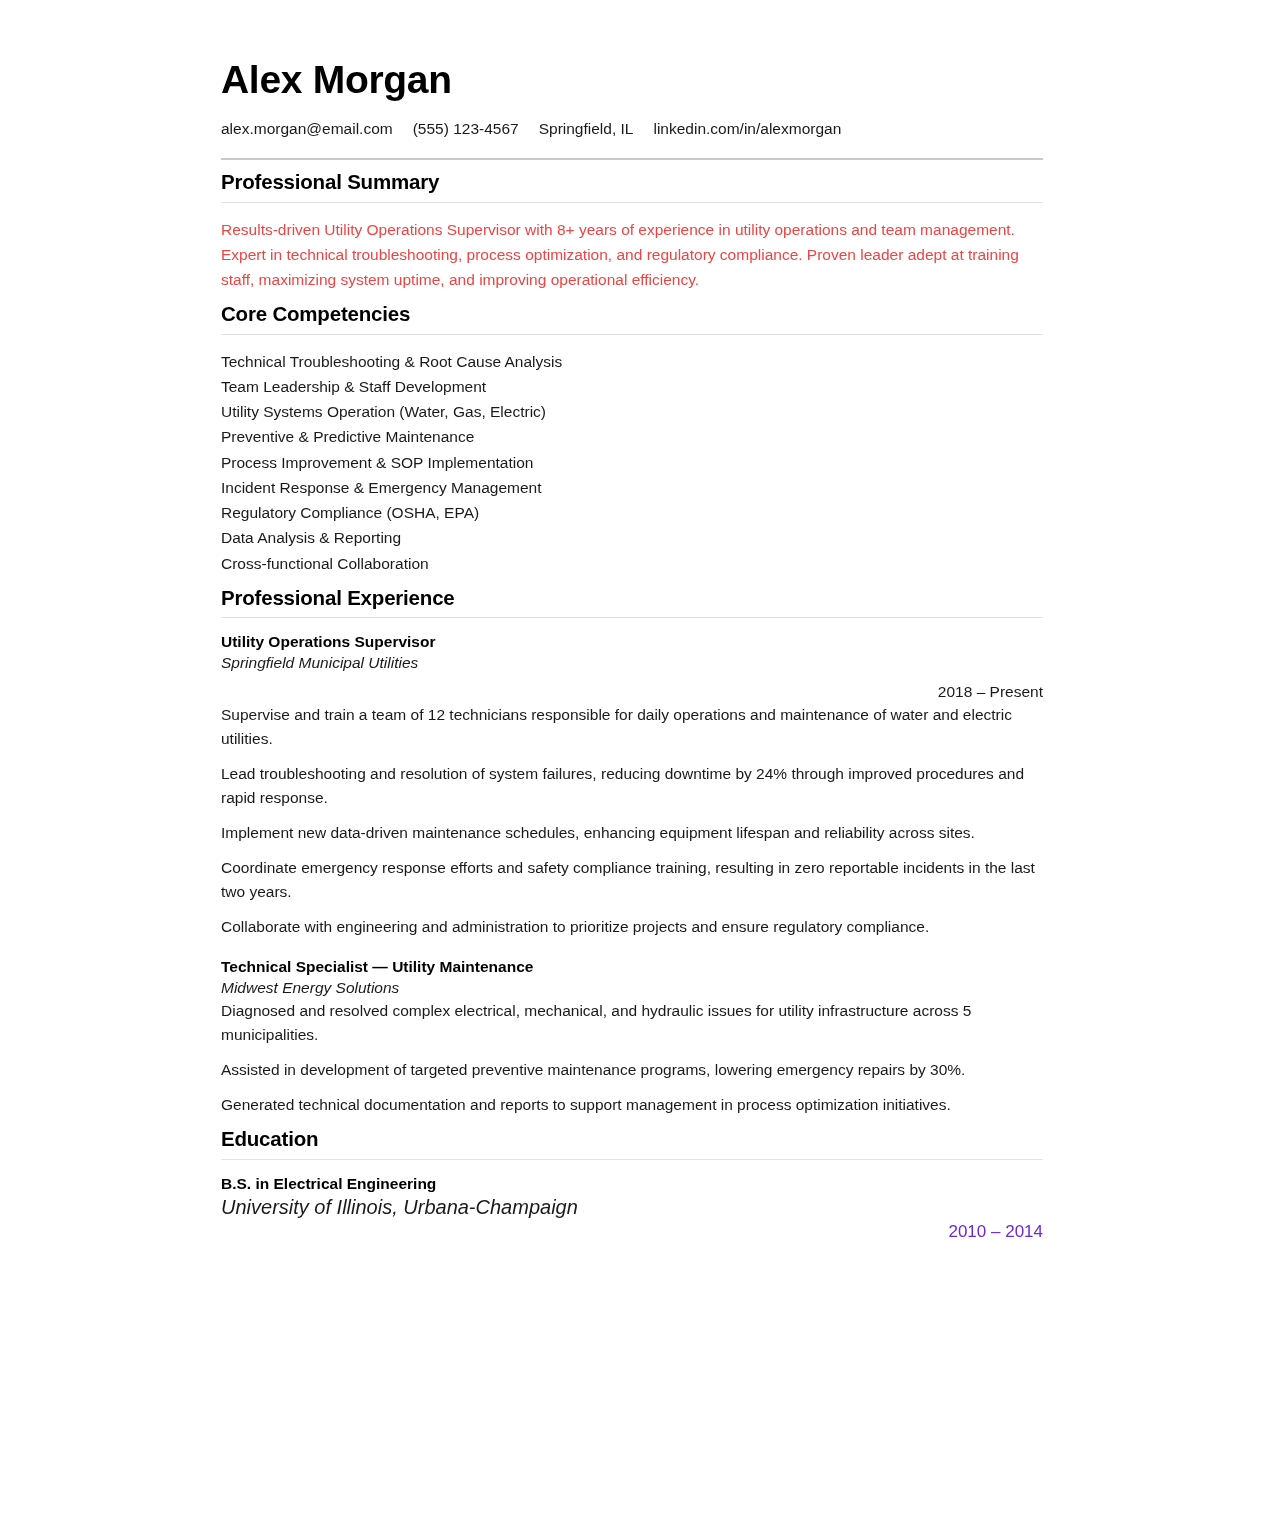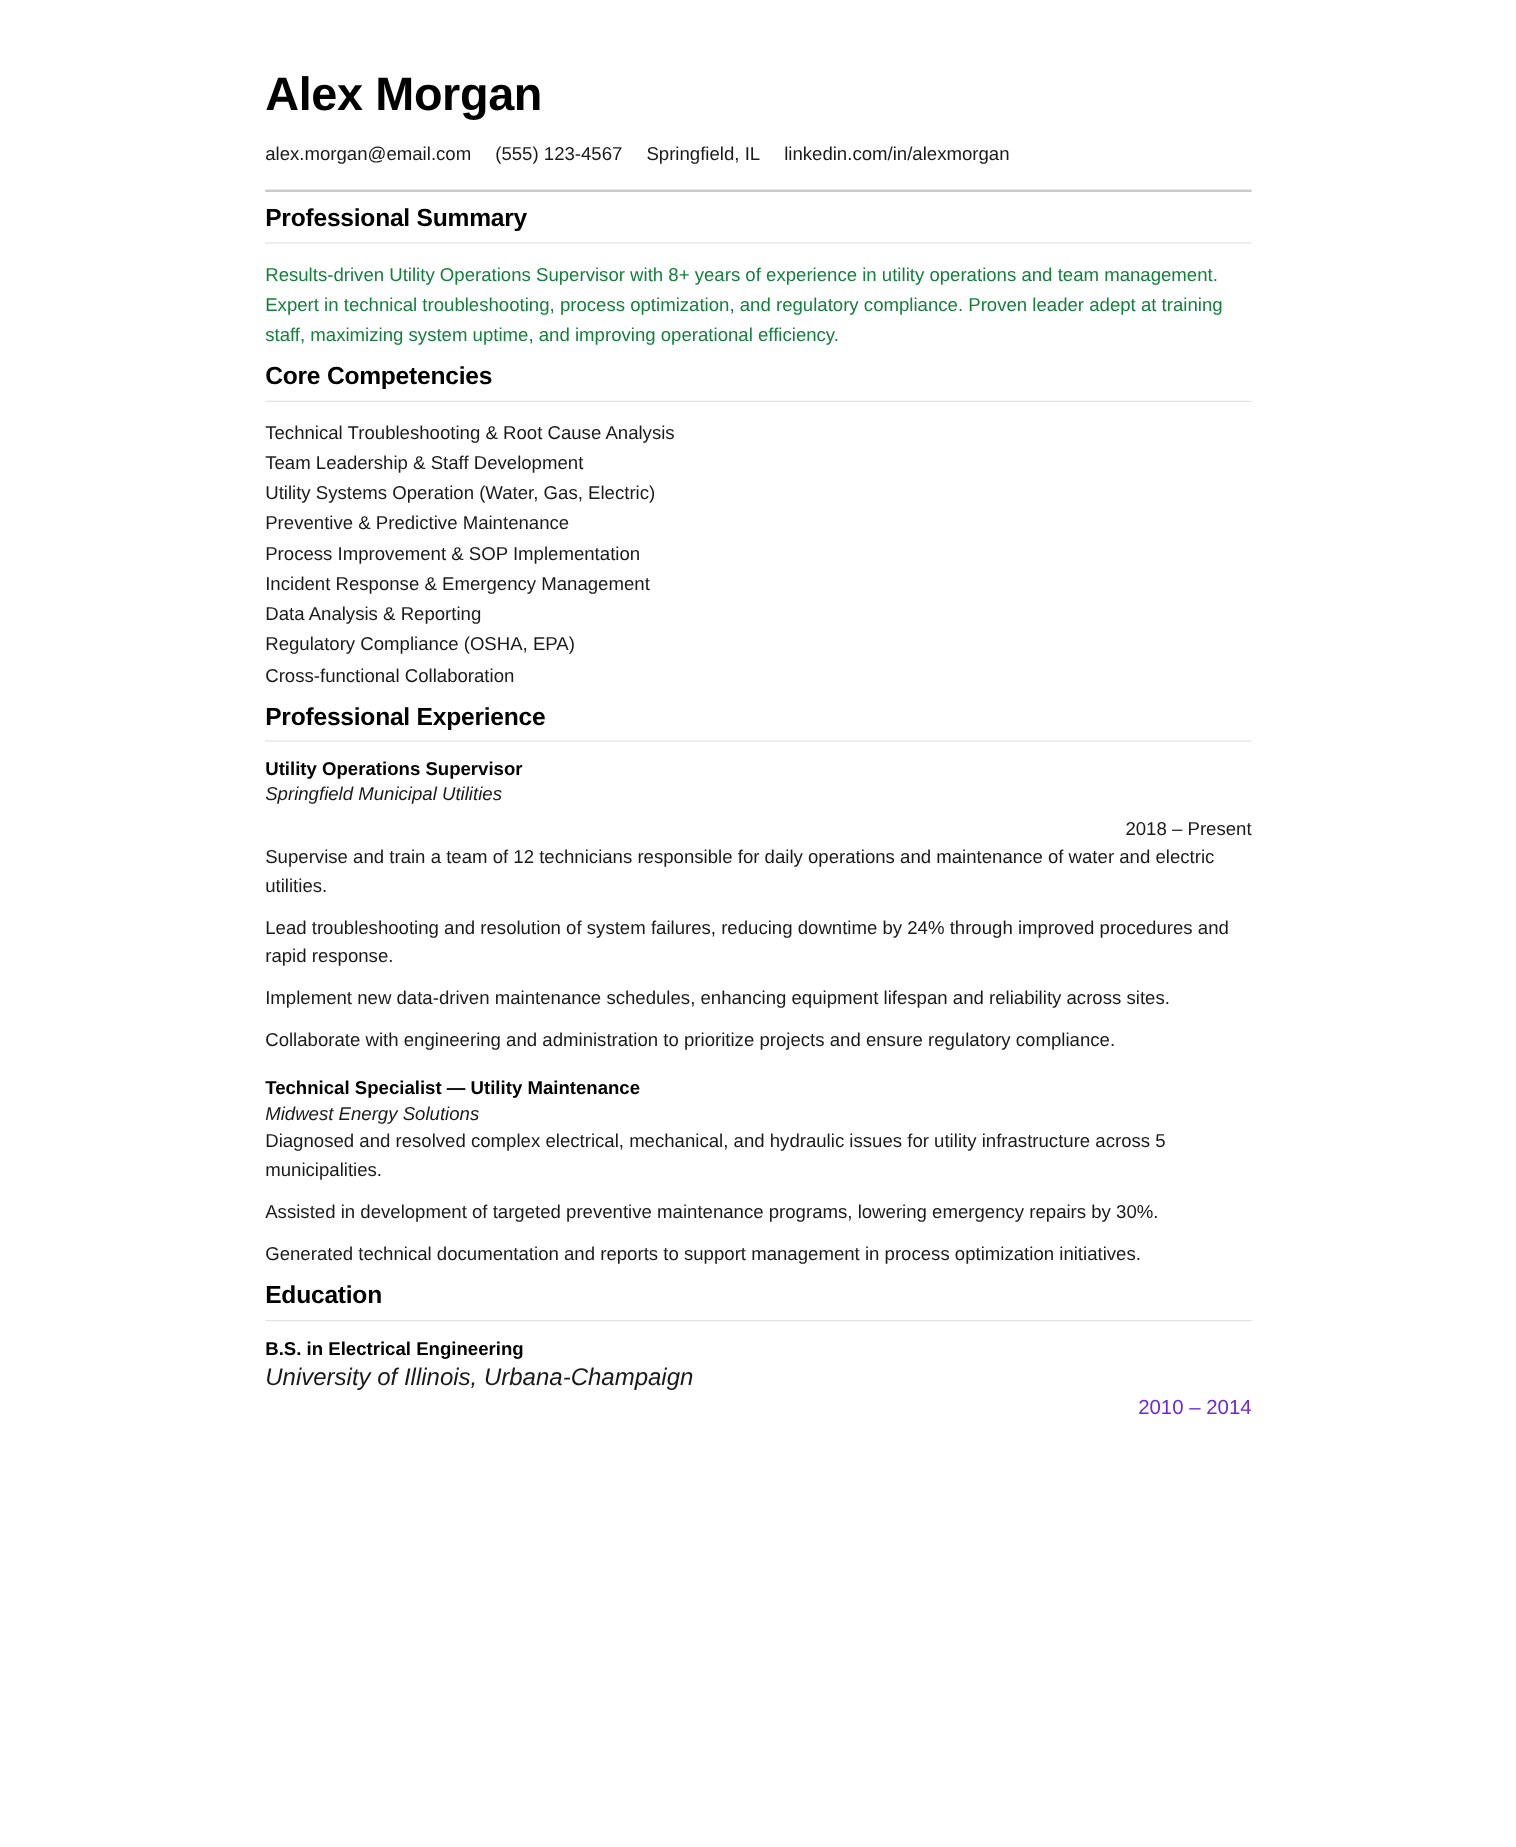--- a/index.html
+++ b/index.html
@@ -65,21 +65,21 @@
     border: 0;
     border-top: 1px solid #e2e2e2;
     margin: 0 0 14px 0;
     width: 100%;
   }
 
   .summary-text {
     font-size: 15.5px;
     line-height: 1.62;
     margin: 0;
-    color: #15803d;
+    color: #ef4444;
     text-align: left;
   }
 
   
   .plain-list { margin: 0; padding: 0; list-style: none; }
   .plain-list li {
     font-size: 15.5px;
     line-height: 1.63;
     color: #1a1a1a;
   }
@@ -163,38 +163,39 @@
     <div class="section">
       <h2 class="section-title">Core Competencies</h2>
       <hr class="section-rule">
       <ul class="plain-list">
         <li>Technical Troubleshooting &amp; Root Cause Analysis</li>
         <li>Team Leadership &amp; Staff Development</li>
         <li>Utility Systems Operation (Water, Gas, Electric)</li>
         <li>Preventive &amp; Predictive Maintenance</li>
         <li>Process Improvement &amp; SOP Implementation</li>
         <li>Incident Response &amp; Emergency Management</li>
+        <li>Regulatory Compliance (OSHA, EPA)</li>
         <li>Data Analysis &amp; Reporting</li>
-        <li>Regulatory Compliance (OSHA, EPA)</li>
         <li>Cross-functional Collaboration</li>
       </ul>
     </div>
 
     <div class="section">
       <h2 class="section-title">Professional Experience</h2>
       <hr class="section-rule">
 
       <div class="job">
         <p class="job-title">Utility Operations Supervisor</p>
         <p class="job-company">Springfield Municipal Utilities</p>
         <p class="job-dates">2018 – Present</p>
         <ul class="job-points">
           <li>Supervise and train a team of 12 technicians responsible for daily operations and maintenance of water and electric utilities.</li>
           <li>Lead troubleshooting and resolution of system failures, reducing downtime by 24% through improved procedures and rapid response.</li>
           <li>Implement new data-driven maintenance schedules, enhancing equipment lifespan and reliability across sites.</li>
+          <li>Coordinate emergency response efforts and safety compliance training, resulting in zero reportable incidents in the last two years.</li>
           <li>Collaborate with engineering and administration to prioritize projects and ensure regulatory compliance.</li>
         </ul>
       </div>
 
       <div class="job">
         <p class="job-title">Technical Specialist — Utility Maintenance</p>
         <p class="job-company">Midwest Energy Solutions</p>
         <ul class="job-points">
           <li>Diagnosed and resolved complex electrical, mechanical, and hydraulic issues for utility infrastructure across 5 municipalities.</li>
           <li>Assisted in development of targeted preventive maintenance programs, lowering emergency repairs by 30%.</li>

